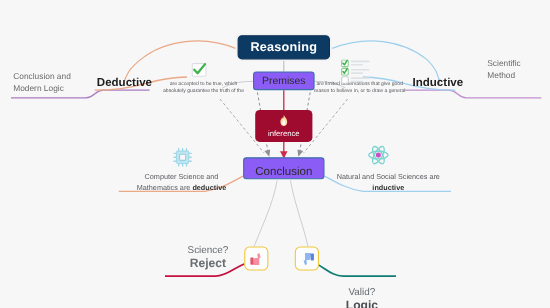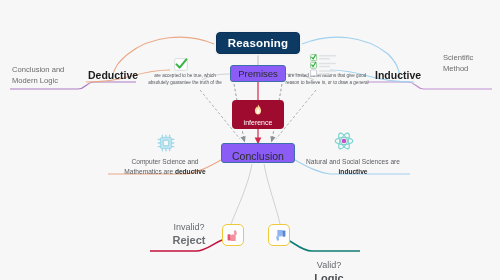--- a/index.html
+++ b/index.html
@@ -237,21 +237,21 @@
   </span>
 
   <div class="applabel app-left">
     <span>Computer Science and Mathematics are </span><b>deductive</b>
   </div>
   <div class="applabel app-right">
     <span>Natural and Social Sciences are </span><b>inductive</b>
   </div>
 
   <div class="verdict v-left">
-    <span class="q">Invalid?</span>
+    <span class="q">Science?</span>
     <span class="a">Reject</span>
   </div>
 
   <div class="verdict v-right">
     <span class="q">Valid?</span>
     <span class="a">Logic</span>
   </div>
 
   <div class="thumbbox thumb-down">
     <svg width="13" height="13" viewBox="0 0 13 13">

